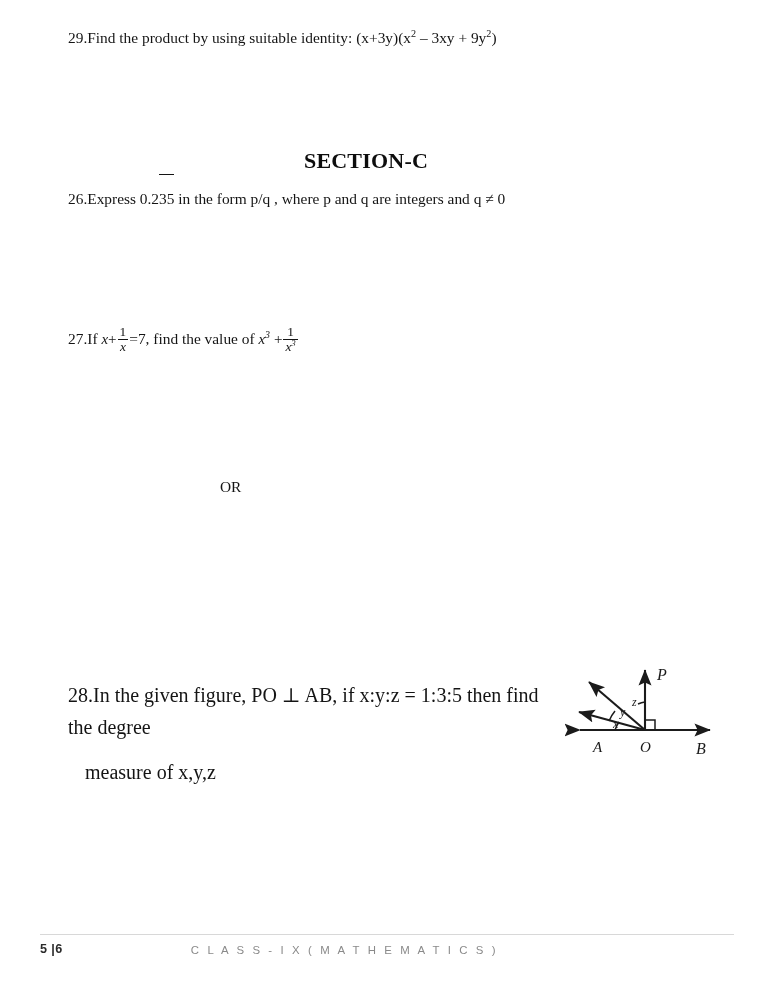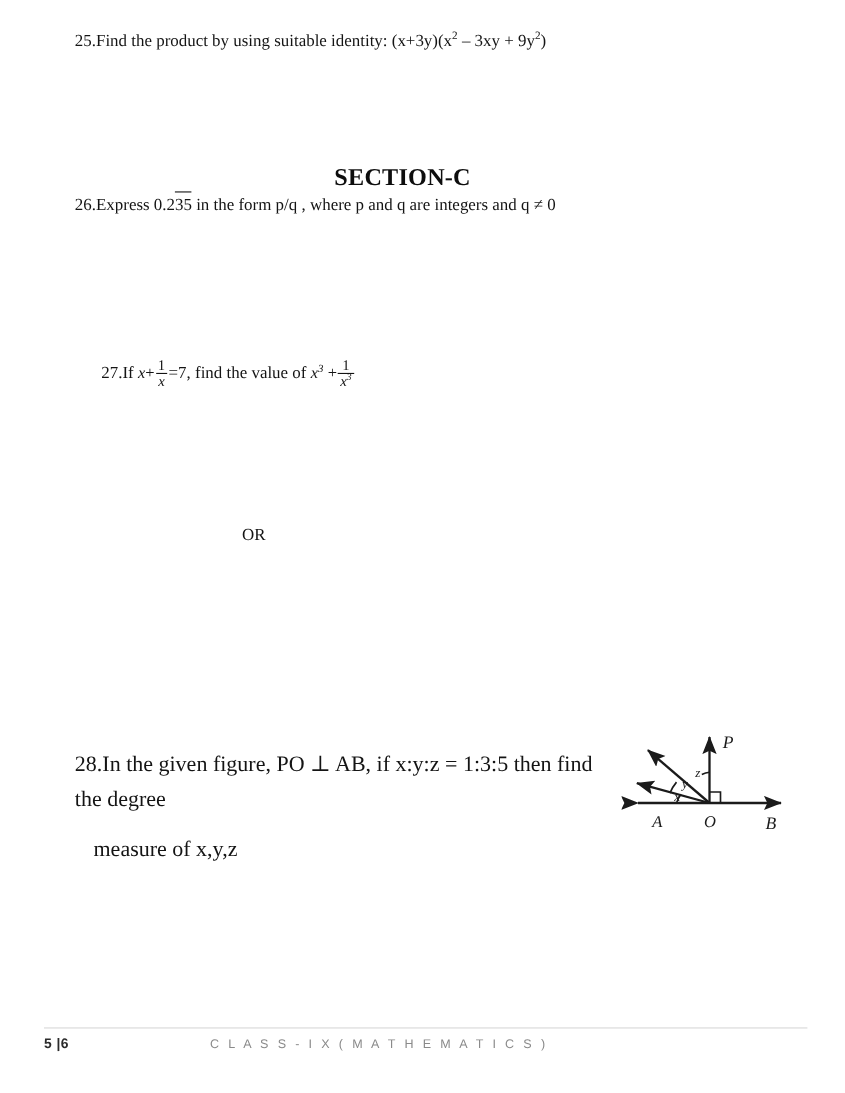--- a/index.html
+++ b/index.html
@@ -59,21 +59,21 @@
   
   .or-line {
     position: absolute;
     font-size: 15.4px;
     color: #141414;
   }
 
   
   .overline {
     border-top: 1.2px solid #141414;
-    padding-top: 4px;
+    padding-top: 16px;
     display: inline-block;
     line-height: 1.05;
   }
 
   
   .math {
     font-family: "Liberation Serif", "DejaVu Serif", serif;
     font-style: italic;
     font-size: 15px;
   }
@@ -163,30 +163,30 @@
     letter-spacing: 2.6px;
     color: #8a8a8a;
   }
 </style>
 </head>
 <body>
 
 <div class="page">
 
   <div class="q" style="left:68px; top:27px;">
-    <span class="q-num">25.</span><span class="q-body"><span>Find the product by using suitable identity: (x+3y)(x</span><sup>2</sup><span> – 3xy + 9y</span><sup>2</sup><span>)</span></span>
+    <span class="q-num">29.</span><span class="q-body"><span>Find the product by using suitable identity: (x+3y)(x</span><sup>2</sup><span> – 3xy + 9y</span><sup>2</sup><span>)</span></span>
   </div>
 
   <div class="section-head" style="top:148px;">SECTION-C</div>
 
   <div class="q" style="left:68px; top:174px;">
     <span class="q-num">26.</span><span>Express  0.2</span><span class="overline">35</span><span> in the form p/q , where p and q are integers and q ≠ 0</span>
   </div>
 
-  <div class="q" style="left:68px; top:325px;margin-left:24px;">
+  <div class="q" style="left:68px; top:325px;">
     <span class="q-num">27.</span><span>If</span>&nbsp;<span class="math">x</span><span class="math upright">+</span><span class="frac"><span class="num">1</span><span class="den">x</span></span><span>=7, find the value of</span>&nbsp;<span class="math"><span>x</span><sup>3</sup></span>&nbsp;<span class="math upright">+</span><span class="frac"><span class="num">1</span><span class="den"><span>x</span><sup>3</sup></span></span>
   </div>
 
   <div class="or-line" style="left:220px; top:478px;">OR</div>
 
 
   <div class="q-wrap" style="left:68px; top:679px;">
     <span class="q-num">28.</span><span>In the given figure, PO ⊥ AB, if x:y:z = 1:3:5 then find the degree</span>
     <span class="line2">measure of x,y,z</span>
   </div>

